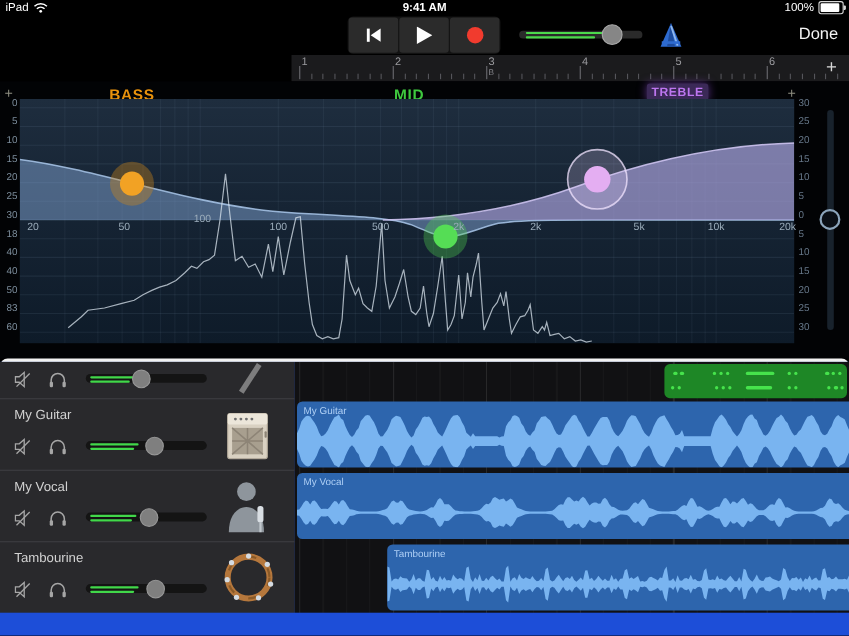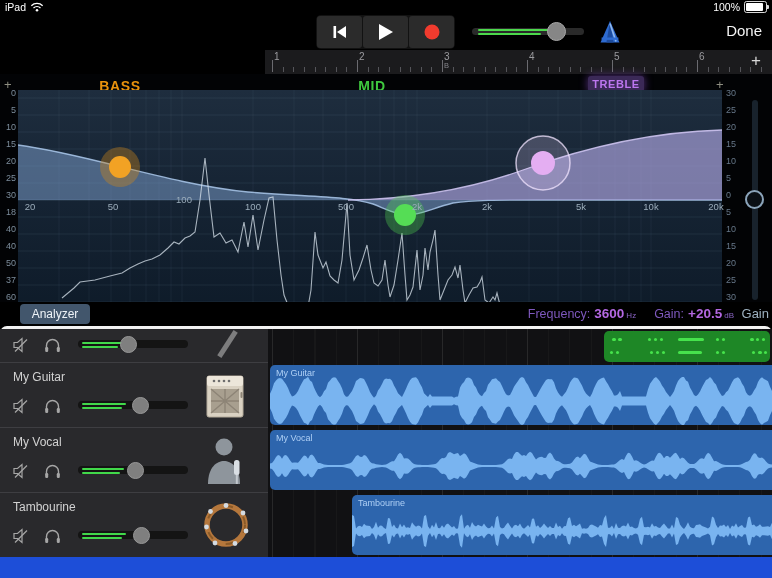--- a/index.html
+++ b/index.html
@@ -81,20 +81,21 @@
 
   <div class="statusbar">
     <div class="sb-left">
       <span>iPad</span>
       <svg class="icon" width="14" height="10" viewBox="0 0 16 12">
         <path d="M1.2,4.4 A10 10 0 0 1 14.8,4.4" stroke="#fff" stroke-width="1.6" fill="none"></path>
         <path d="M3.8,7.2 A6.2 6.2 0 0 1 12.2,7.2" stroke="#fff" stroke-width="1.6" fill="none"></path>
         <circle cx="8" cy="10" r="1.5" fill="#fff"></circle>
       </svg>
     </div>
+    <div class="sb-time">9:41 AM</div>
     <div class="sb-right">
       <span>100%</span>
       <span class="battery">
           <span class="fill"></span>
           <span class="nub"></span>
         </span>
     </div>
   </div>
 
   <div>
@@ -237,21 +238,21 @@
     <span class="axl" style="left:1px;top:31px">5</span>
     <span class="axl" style="left:1px;top:48px">10</span>
     <span class="axl" style="left:1px;top:65px">15</span>
     <span class="axl" style="left:1px;top:82px">20</span>
     <span class="axl" style="left:1px;top:99px">25</span>
     <span class="axl" style="left:1px;top:116px">30</span>
     <span class="axl" style="left:1px;top:133px">18</span>
     <span class="axl" style="left:1px;top:150px">40</span>
     <span class="axl" style="left:1px;top:167px">40</span>
     <span class="axl" style="left:1px;top:184px">50</span>
-    <span class="axl" style="left:1px;top:201px">37</span>
+    <span class="axl" style="left:1px;top:201px">83</span>
     <span class="axl" style="left:1px;top:218px">60</span>
 
     <span class="axr" style="top:14px">30</span>
     <span class="axr" style="top:31px">25</span>
     <span class="axr" style="top:48px">20</span>
     <span class="axr" style="top:65px">15</span>
     <span class="axr" style="top:82px">10</span>
     <span class="axr" style="top:99px">5</span>
     <span class="axr" style="top:116px">0</span>
     <span class="axr" style="top:133px">5</span>
@@ -268,32 +269,20 @@
     <span class="fql" style="left:346px;top:127px">500</span>
     <span class="fql" style="left:417px;top:127px">2k</span>
     <span class="fql" style="left:487px;top:127px">2k</span>
     <span class="fql" style="left:581px;top:127px">5k</span>
     <span class="fql" style="left:651px;top:127px">10k</span>
     <span class="fql" style="left:716px;top:127px">20k</span>
 
     <div class="gtrack"></div>
     <div class="gknob"></div>
 
-    <div class="eq-bottom">
-      <div class="analyzer">Analyzer</div>
-      <div class="readout">
-        <span>
-          <span class="lbl">Frequency:</span><span class="val">3600</span><span class="unit">Hz</span>
-        </span>
-        <span>
-          <span class="lbl">Gain:</span><span class="val">+20.5</span><span class="unit">dB</span>
-        </span>
-      </div>
-      <div class="gain-word">Gain</div>
-    </div>
   </div>
 
   <div class="sheetbar">Visual EQ</div>
 
   <div class="tracks">
     <div class="theader">
 
       <div class="trow" style="top:0;height:33px">
         <svg class="abs" style="left:13px;top:8px" width="17" height="16" viewBox="0 0 17 16">
           <polygon points="1,5.5 4.5,5.5 9,1.5 9,14.5 4.5,10.5 1,10.5" fill="none" stroke="#a6a6a6" stroke-width="1.2"></polygon>

